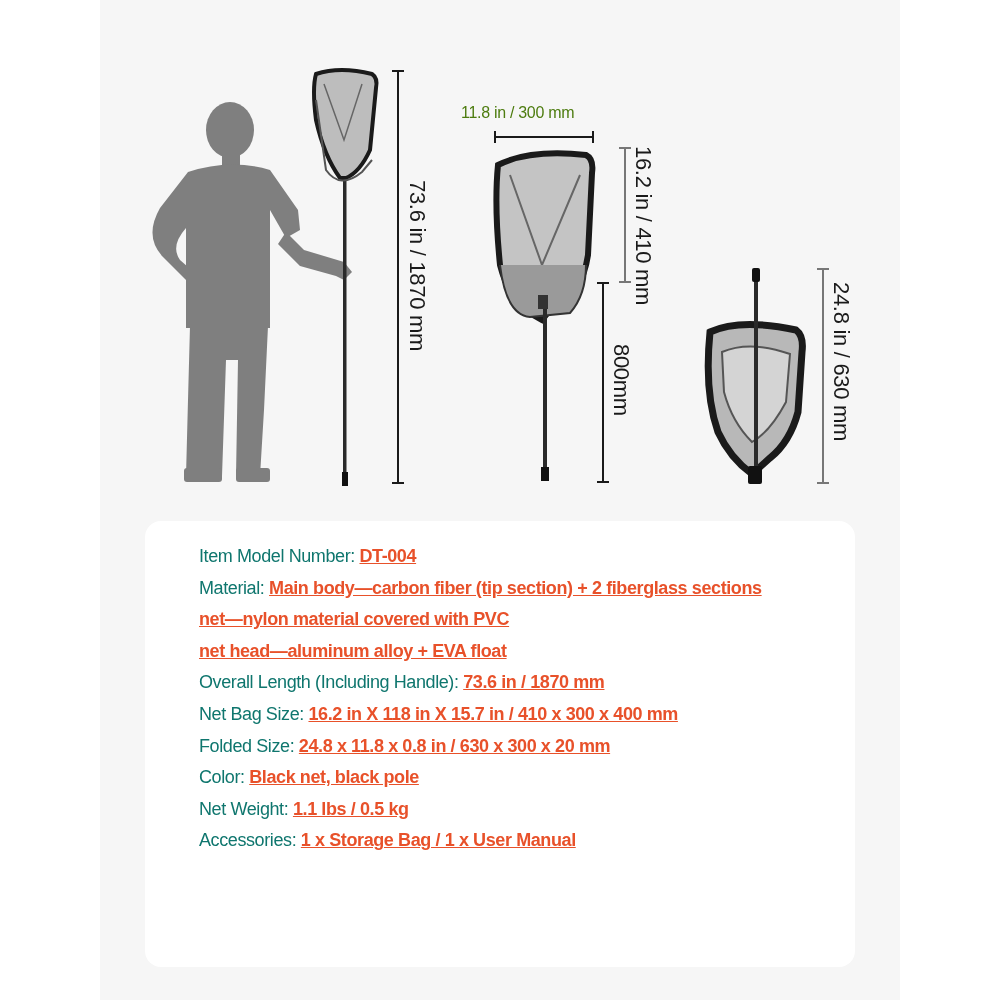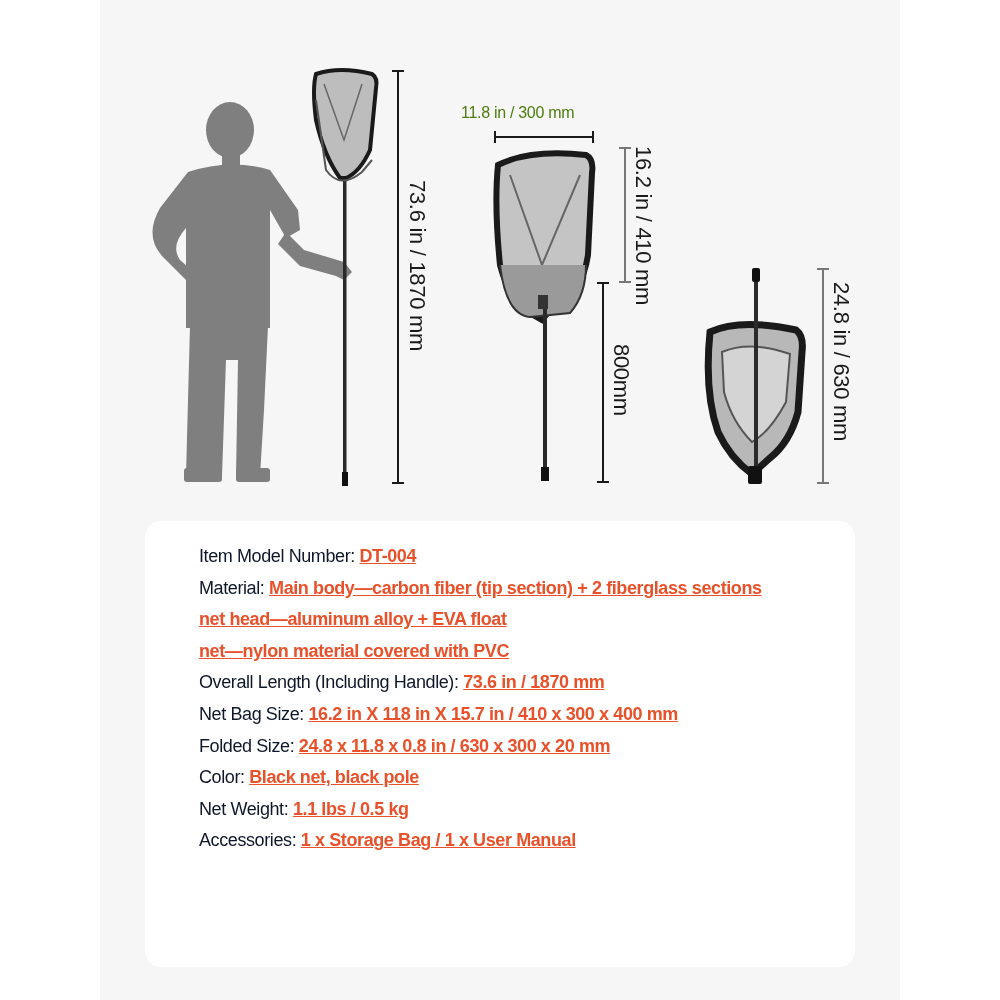--- a/index.html
+++ b/index.html
@@ -11,21 +11,21 @@
     .vline { position:absolute; width:2px; background:#1a1a1a; }
     .vline.gray { background:#777; }
     .cap { position:absolute; height:2px; width:12px; background:#1a1a1a; left:-5px; }
     .vline.gray .cap { background:#777; }
     .cap.top { top:0; } .cap.bot { bottom:0; }
     .hline { position:absolute; height:2px; background:#1a1a1a; }
     .hcap { position:absolute; width:2px; height:12px; background:#1a1a1a; top:-5px; }
     .card { position:absolute; left:145px; top:521px; width:710px; height:446px; background:#ffffff; border-radius:16px; }
     .specs { position:absolute; left:54px; top:20px; right:20px; }
     .row { font-size:18px; line-height:31.6px; color:#1f1f1f; letter-spacing:-0.4px; white-space:nowrap; }
-    .row .label { color:#0f172a; }
+    .row .label { color:#0f766e; }
     .row .value { color:#e8512a; font-weight:bold;text-decoration:underline; }
   </style>
 </head>
 <body>
 
 <div class="panel"></div>
 
 <svg class="abs" style="left:140px;top:60px;" width="260" height="430" viewBox="0 0 260 430">
 
   <g fill="#7f7f7f">
@@ -96,22 +96,22 @@
 <div class="vline gray" style="left:822px;top:268px;height:216px;">
   <div class="cap top"></div>
     <div class="cap bot"></div>
 </div>
 <div class="vtext" style="left:828px;top:282px;">24.8 in / 630 mm</div>
 
 <div class="card">
   <div class="specs">
     <div class="row"><span class="label">Item Model Number: </span><span class="value">DT-004</span></div>
     <div class="row"><span class="label">Material: </span><span class="value">Main body—carbon fiber (tip section) + 2 fiberglass sections</span></div>
+    <div class="row"><span class="label"></span><span class="value">net—nylon material covered with PVC</span></div>
     <div class="row"><span class="label"></span><span class="value">net head—aluminum alloy + EVA float</span></div>
-    <div class="row"><span class="label"></span><span class="value">net—nylon material covered with PVC</span></div>
     <div class="row"><span class="label">Overall Length (Including Handle): </span><span class="value">73.6 in / 1870 mm</span></div>
     <div class="row"><span class="label">Net Bag Size: </span><span class="value">16.2 in X 118 in X 15.7 in / 410 x 300 x 400 mm</span></div>
     <div class="row"><span class="label">Folded Size: </span><span class="value">24.8 x 11.8 x 0.8 in / 630 x 300 x 20 mm</span></div>
     <div class="row"><span class="label">Color: </span><span class="value">Black net, black pole</span></div>
     <div class="row"><span class="label">Net Weight: </span><span class="value">1.1 lbs / 0.5 kg</span></div>
     <div class="row"><span class="label">Accessories: </span><span class="value">1 x Storage Bag / 1 x User Manual</span></div>
   </div>
 </div>
 
 </body></html>

